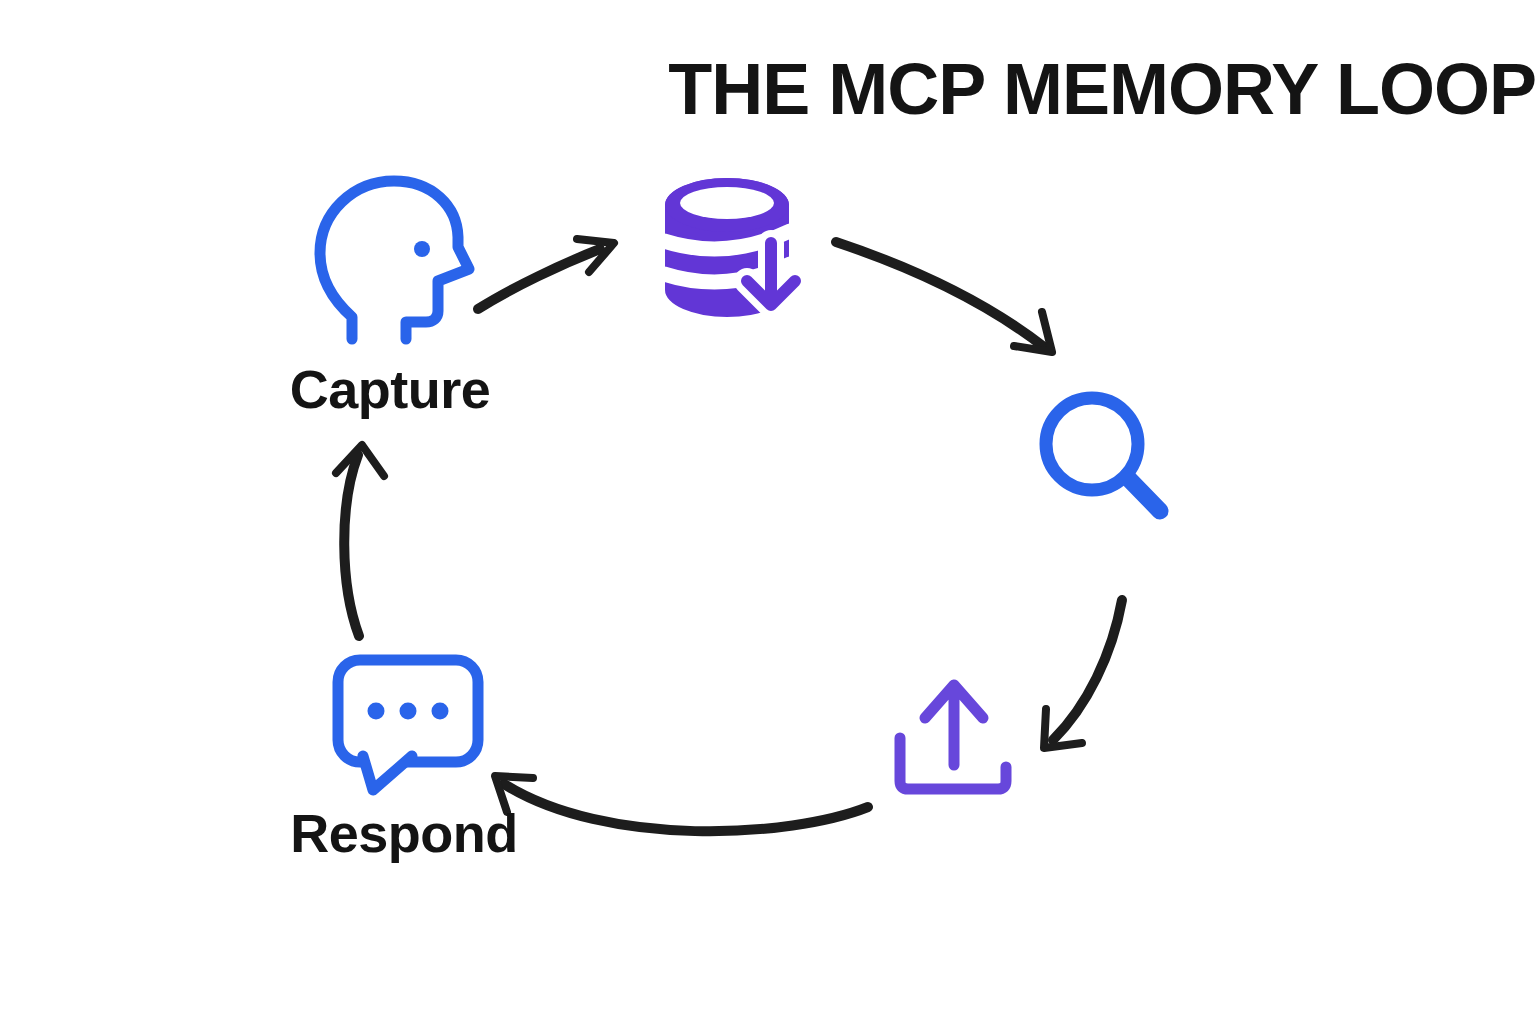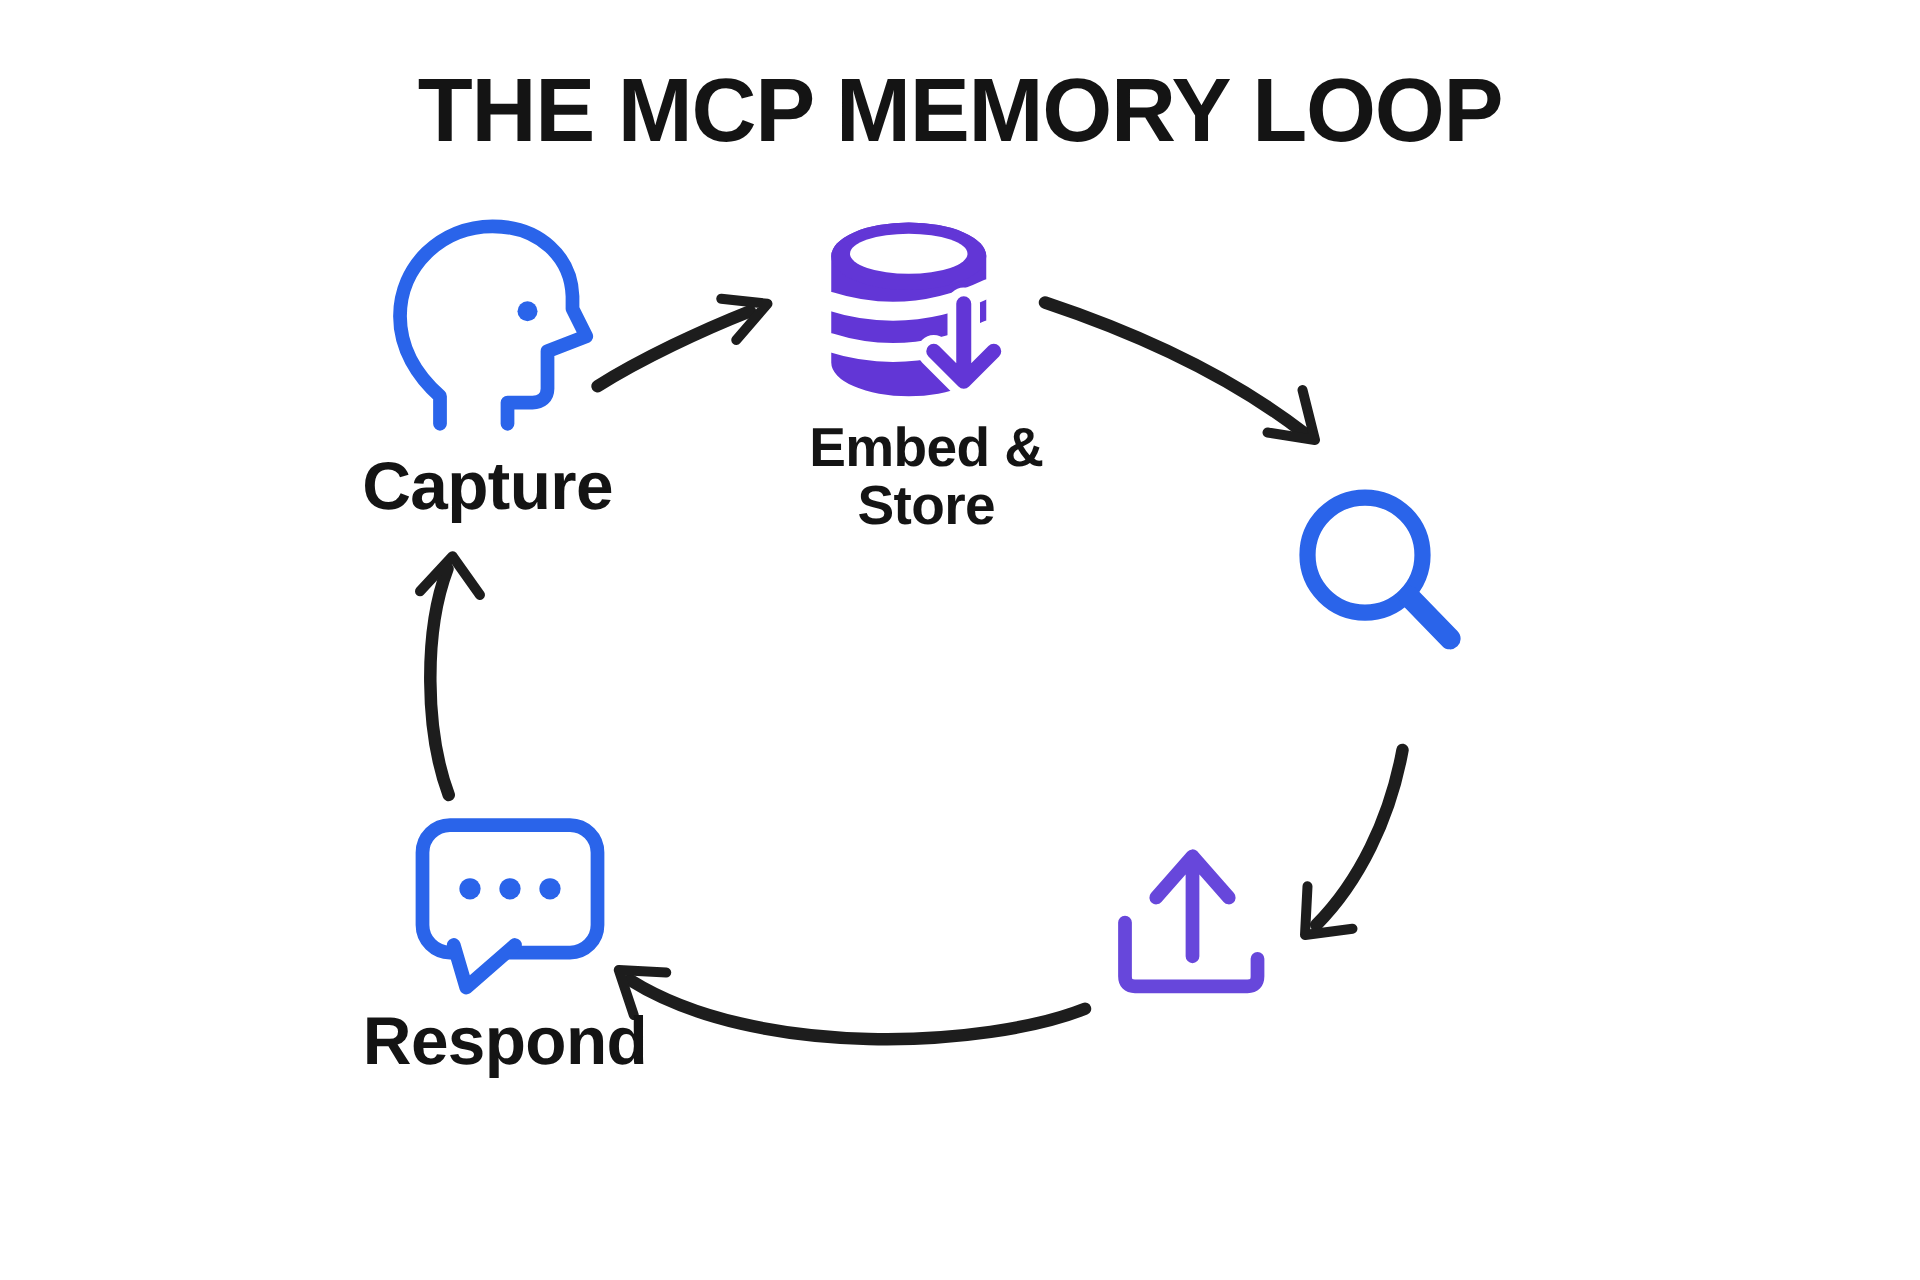--- a/index.html
+++ b/index.html
@@ -3,21 +3,21 @@
 <meta charset="utf-8">
 <style>
   html,body{margin:0;padding:0;}
   body{
     width:1536px;height:1024px;position:relative;overflow:hidden;
     background:var(--bg,#ffffff);
     font-family:"Liberation Sans","DejaVu Sans",sans-serif;
   }
   .title{
     position:absolute;left:0;top:48px;width:1536px;
-    text-align:center;font-size:72px;font-weight:800;letter-spacing:-1px;
+    text-align:right;font-size:72px;font-weight:800;letter-spacing:-1px;
     color:var(--text,#141414);margin:0;
   }
   .node{position:absolute;}
   .node .icon{position:absolute;left:0;top:0;}
   .label{
     position:absolute;text-align:center;
     font-size:54px;font-weight:700;color:var(--text,#141414);
     line-height:1.05;letter-spacing:-0.5px;
   }
   .icon-blue{color:var(--blue,#2a64ea);}
@@ -74,21 +74,20 @@
 <div class="node" style="left:660px;top:175px;width:250px;height:260px;">
   <svg class="icon icon-purple" width="145" height="150" viewBox="0 0 145 150">
     <path d="M 5 30 A 62 27 0 0 1 129 30 L 129 115 A 62 27 0 0 1 5 115 Z" fill="currentColor"></path>
     <ellipse cx="67" cy="30" rx="62" ry="27" fill="currentColor"></ellipse>
     <ellipse cx="67" cy="28" rx="47" ry="16" fill="#ffffff"></ellipse>
     <path d="M 4 66 Q 67 86 130 56" stroke="#ffffff" stroke-width="15" fill="none" stroke-linecap="round"></path>
     <path d="M 4 99 Q 67 119 130 89" stroke="#ffffff" stroke-width="15" fill="none" stroke-linecap="round"></path>
     <path d="M 111 68 L 111 128 M 87 106 L 111 130 L 135 106" stroke="#ffffff" stroke-width="26" fill="none" stroke-linecap="round" stroke-linejoin="round"></path>
     <path d="M 111 68 L 111 128 M 87 106 L 111 130 L 135 106" stroke="currentColor" stroke-width="12" fill="none" stroke-linecap="round" stroke-linejoin="round"></path>
   </svg>
-  <div class="label" style="left:-44px;top:161px;width:250px;font-size:44px;">Embed &amp; Store</div>
 </div>
 
 <div class="node" style="left:1035px;top:385px;width:300px;height:210px;">
   <svg class="icon icon-blue" width="140" height="140" viewBox="0 0 140 140">
     <circle cx="57" cy="59" r="46" fill="none" stroke="currentColor" stroke-width="13"></circle>
     <path d="M 92 92 L 125 126" stroke="currentColor" stroke-width="17" stroke-linecap="round"></path>
   </svg>
 </div>
 
 <div class="node" style="left:880px;top:670px;width:300px;height:210px;">

